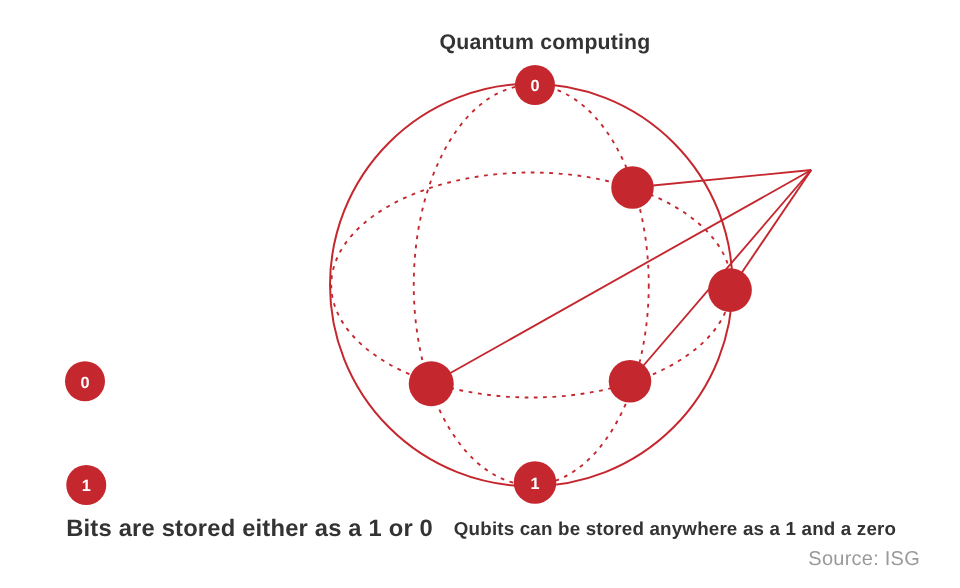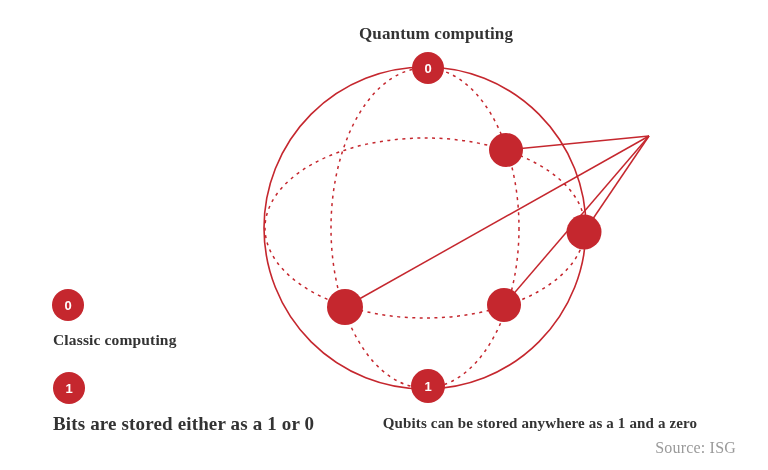--- a/index.html
+++ b/index.html
@@ -34,21 +34,20 @@
     font-weight: 700;
     text-anchor: middle;
   }
   .label {
     position: absolute;
     color: var(--text);
     font-weight: 600;
     line-height: 1.15;
     white-space: nowrap;
     letter-spacing: 0.15px;
-    font-family: Liberation Serif, serif;
   }
   .title-label {
     left: 286px; top: 24px; width: 300px;
     text-align: center; font-size: 17px;
   }
   .superposition-label { left: 613px; top: 113px; font-size: 15.5px; }
   .classic-heading     { left: 53px;  top: 331px; font-size: 15.5px; }
   .bits-caption        { left: 53px;  top: 413px; font-size: 19px; }
   .qubits-caption {
     left: 340px; top: 415px; width: 400px;
@@ -88,20 +87,19 @@
 
     <circle class="dot" cx="68" cy="305" r="16"></circle>
     <text class="dot-label" x="68" y="310">0</text>
     <circle class="dot" cx="69" cy="388" r="16"></circle>
     <text class="dot-label" x="69" y="393">1</text>
   </svg>
 
   <div class="label title-label">Quantum computing</div>
 
 
-  <div class="label classic-heading">Classic computing</div>
 
   <div class="label bits-caption">Bits are stored either as a 1 or 0</div>
 
   <div class="label qubits-caption">Qubits can be stored anywhere as a 1 and a zero</div>
 
   <div class="label source-credit">Source: ISG</div>
 </div>
 
 </body></html>

